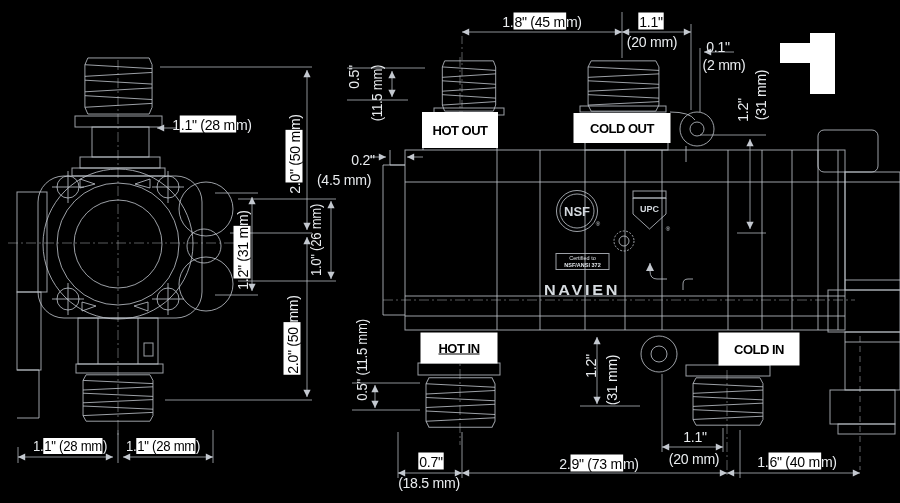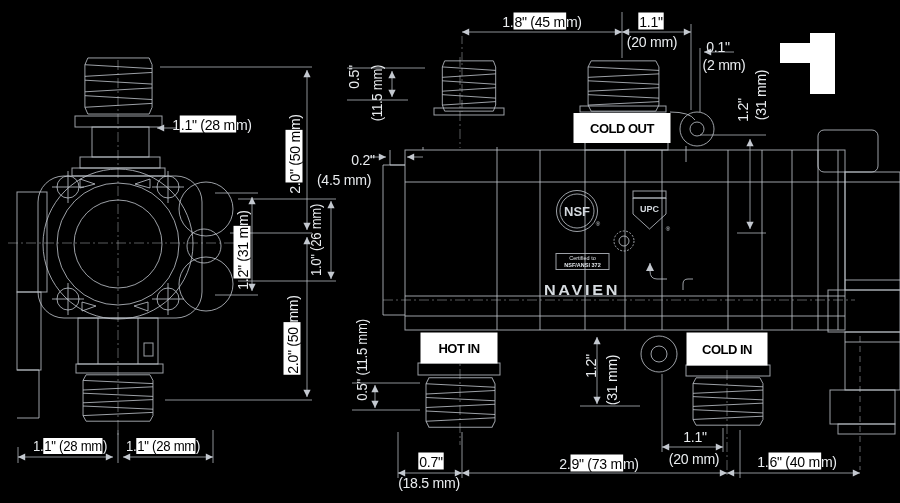--- a/index.html
+++ b/index.html
@@ -197,18 +197,19 @@
       <div class="dim" style="left: 344px; top: 179px;"><span>(4.5 mm)</span></div>
       <div class="dim rot" style="left: 362px; top: 360px; font-size: 14px;"><span>0.5" (11.5 mm)</span></div>
       <div class="dim rot" style="left: 590px; top: 366px;"><span>1.2"</span></div>
       <div class="dim rot" style="left: 611px; top: 380px;"><span>(31 mm)</span></div>
       <div class="dim" style="left: 431px; top: 461px;"><span class="box">0.7"</span></div>
       <div class="dim" style="left: 429px; top: 482px;"><span>(18.5 mm)</span></div>
       <div class="dim" style="left: 599px; top: 463px;"><span>2.</span><span class="box">9" (73 m</span><span>m)</span></div>
       <div class="dim" style="left: 695px; top: 436px;"><span>1.1"</span></div>
       <div class="dim" style="left: 694px; top: 458px;"><span>(20 mm)</span></div>
       <div class="dim" style="left: 797px; top: 461px;"><span>1.</span><span class="box">6" (40 m</span><span>m)</span></div>
+      <div class="plate" style="left: 460px; top: 130px; width: 76px; height: 36px;">HOT OUT</div>
       <div class="plate" style="left: 622px; top: 128px; width: 97px; height: 30px;">COLD OUT</div>
-      <div class="plate" style="left: 459px; top: 348px; width: 77px; height: 31px;">HOT IN</div>
-      <div class="plate" style="left: 727px; top: 349px; width: 81px; height: 33px;">COLD IN</div>
+      <div class="plate" style="left: 459px; top: 348px; width: 77px; height: 31px; text-decoration: underline;">HOT IN</div>
+      <div class="plate" style="left: 759px; top: 349px; width: 81px; height: 33px;">COLD IN</div>
     </div>
 
 </div>
 
 </body></html>

